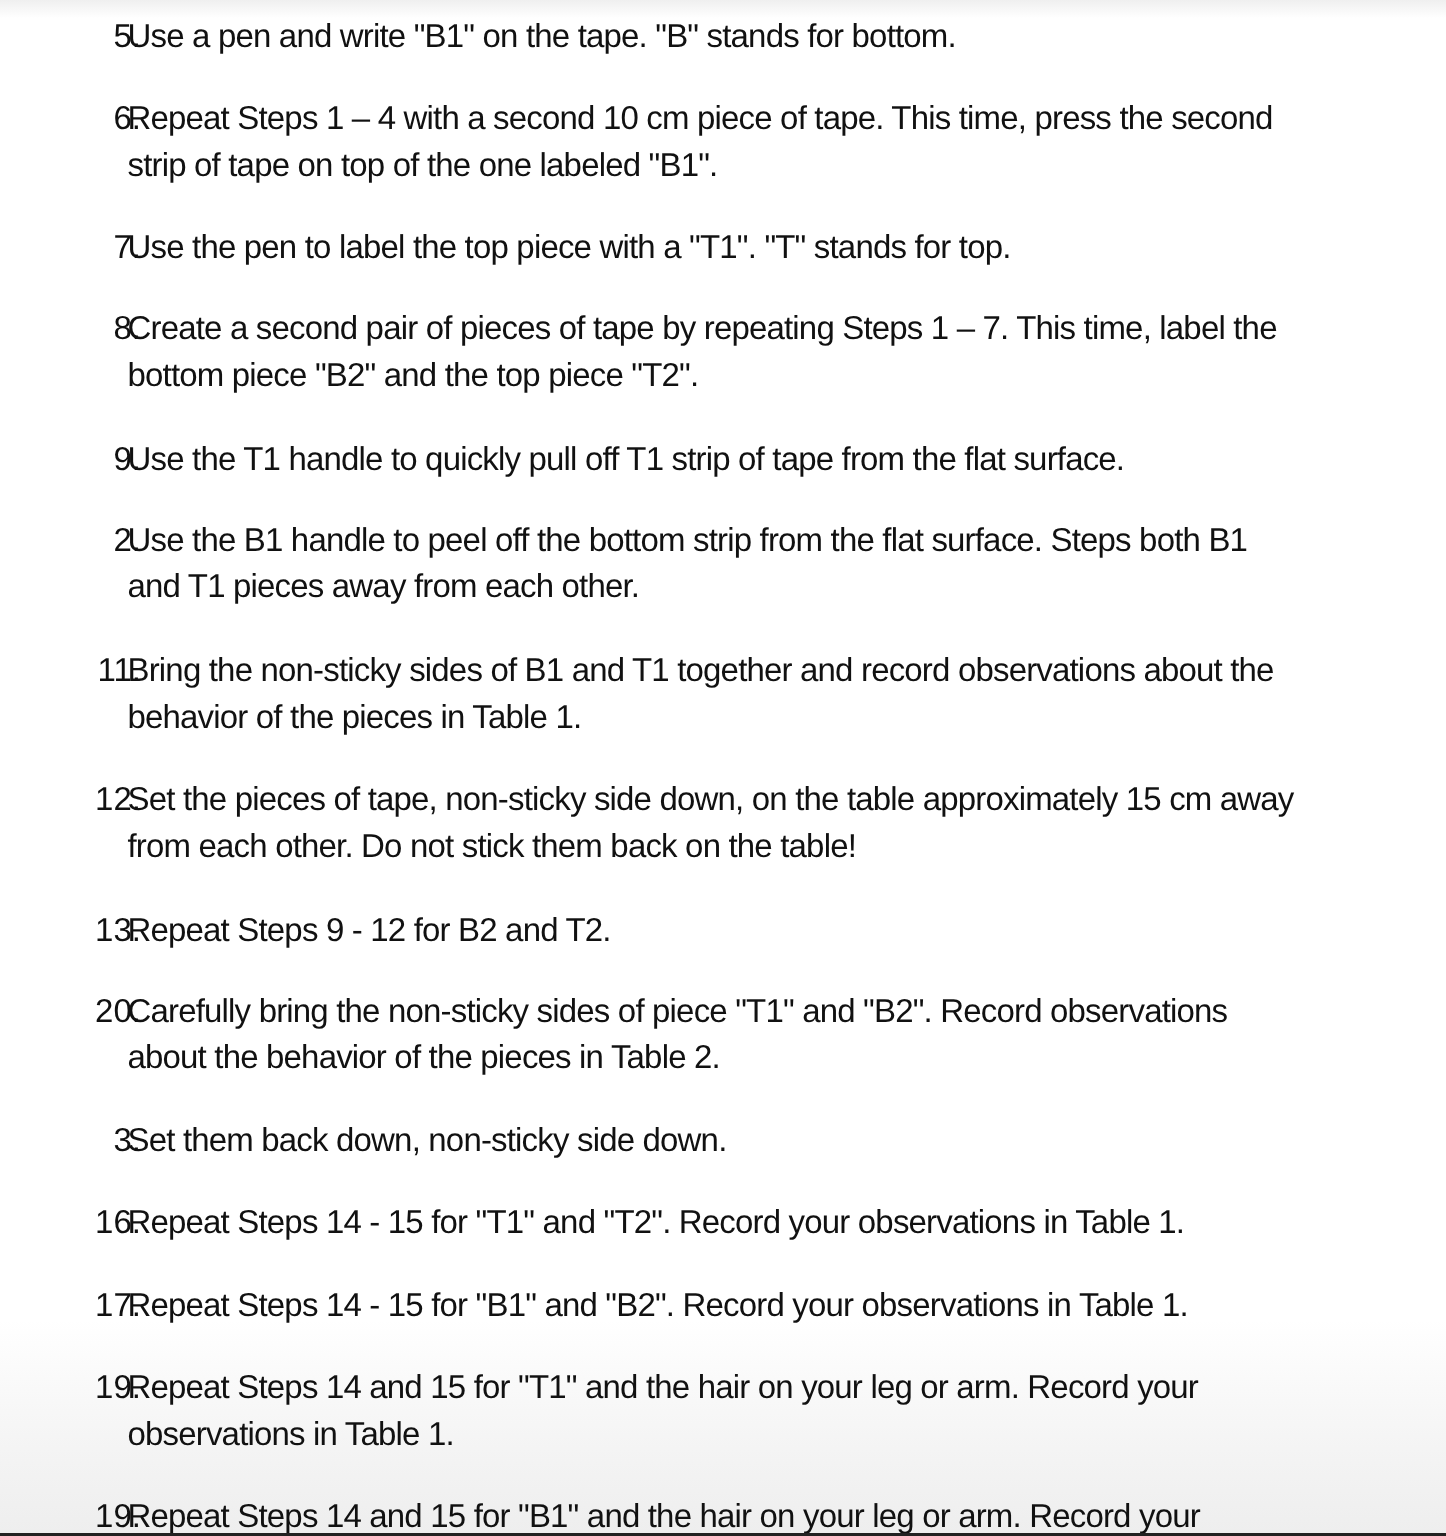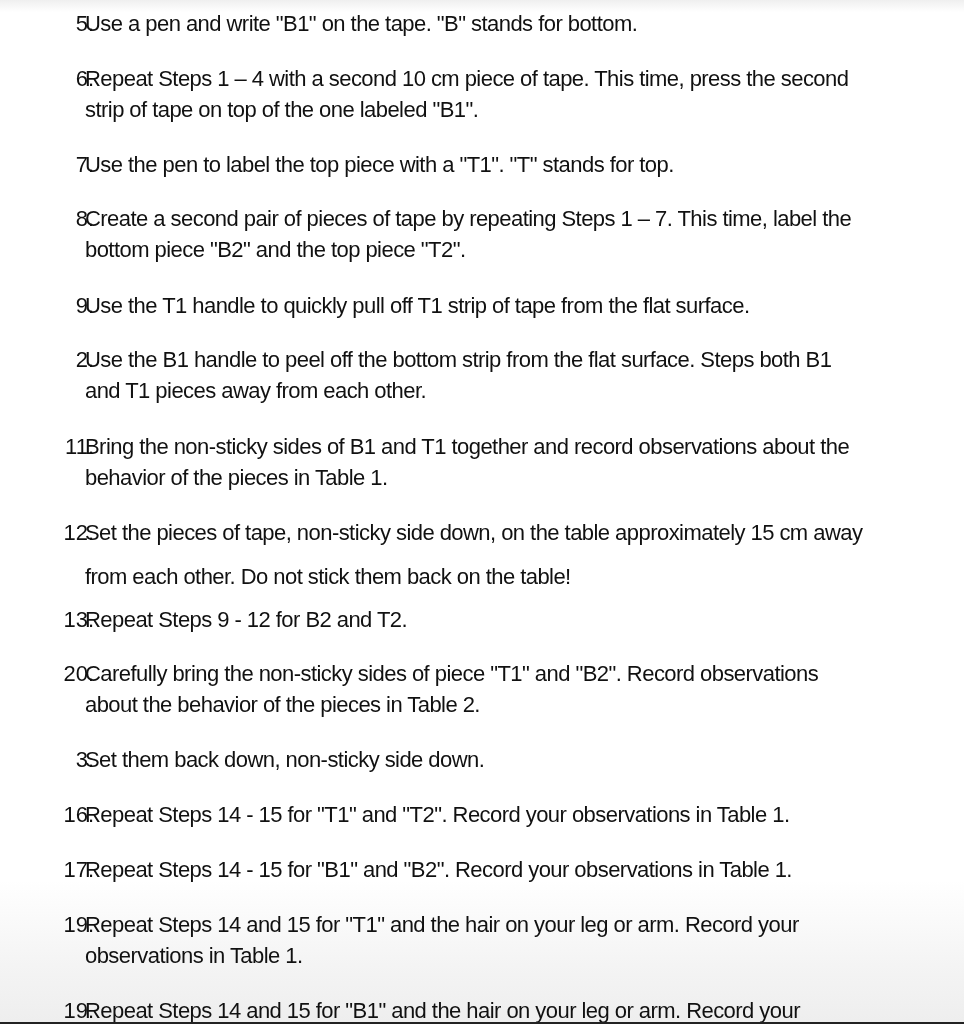--- a/index.html
+++ b/index.html
@@ -95,21 +95,21 @@
     <span class="step-text" style="top:31px">and T1 pieces away from each other.</span>
   </li>
   <li class="step" style="top:431px">
     <span class="step-num">11.</span>
     <span class="step-text">Bring the non-sticky sides of B1 and T1 together and record observations about the</span>
     <span class="step-text" style="top:31px">behavior of the pieces in Table 1.</span>
   </li>
   <li class="step" style="top:517px">
     <span class="step-num">12.</span>
     <span class="step-text">Set the pieces of tape, non-sticky side down, on the table approximately 15 cm away</span>
-    <span class="step-text" style="top:44px">from each other. Do not stick them back on the table!</span>
+    <span class="step-text" style="top:31px">from each other. Do not stick them back on the table!</span>
   </li>
   <li class="step" style="top:604px">
     <span class="step-num">13.</span>
     <span class="step-text">Repeat Steps 9 - 12 for B2 and T2.</span>
   </li>
   <li class="step" style="top:658px">
     <span class="step-num">20.</span>
     <span class="step-text">Carefully bring the non-sticky sides of piece "T1" and "B2". Record observations</span>
     <span class="step-text" style="top:31px">about the behavior of the pieces in Table 2.</span>
   </li>

